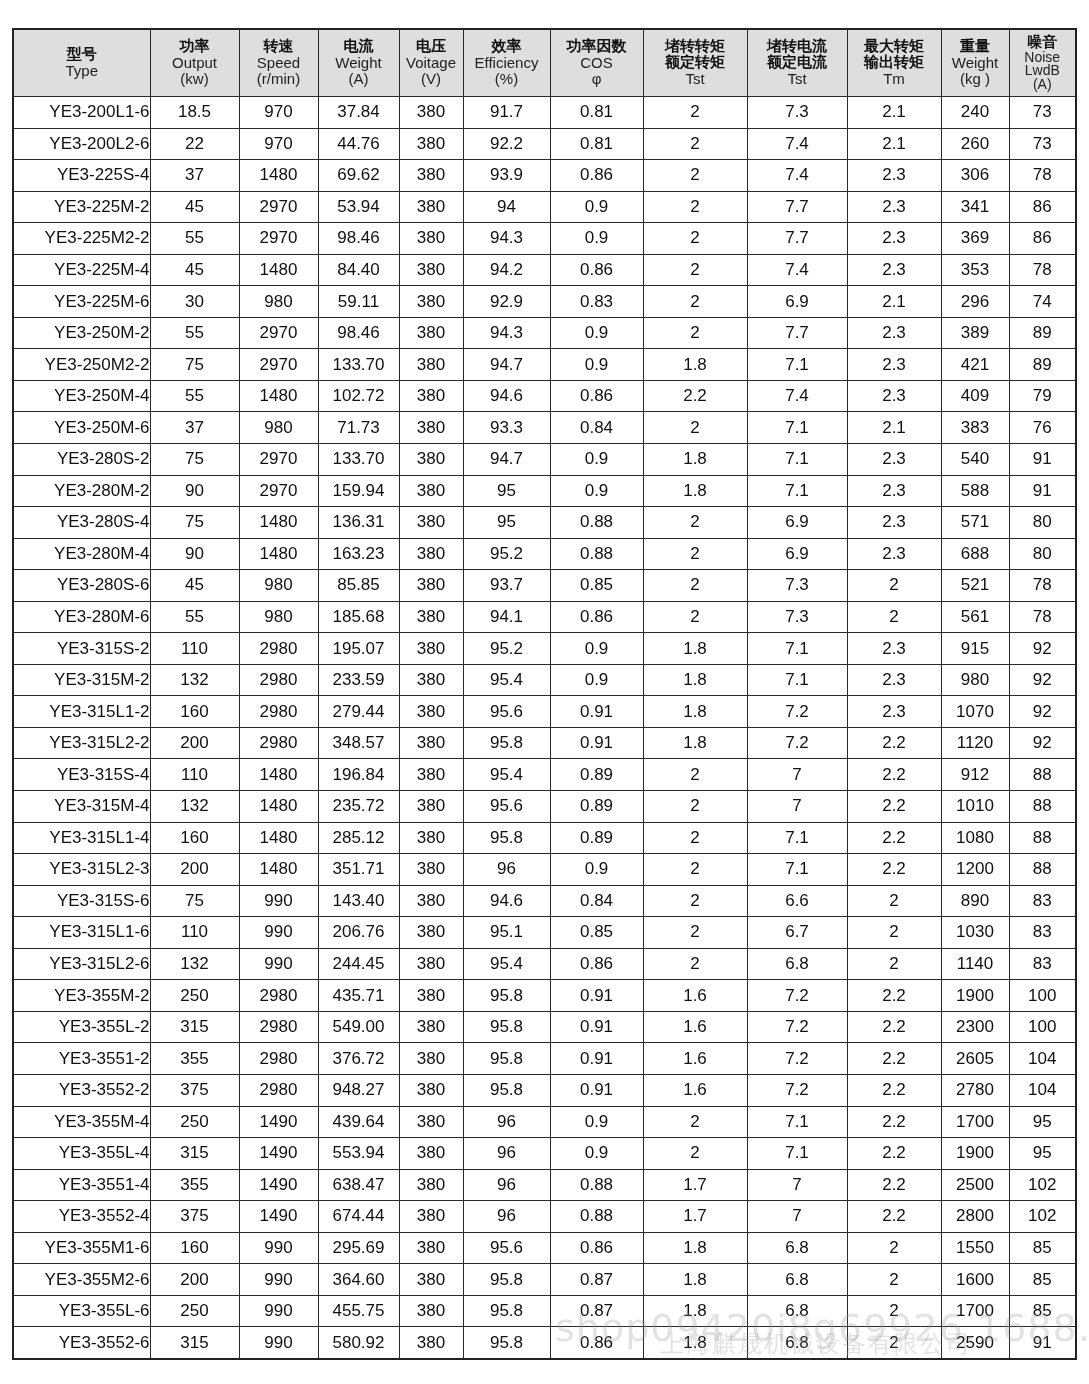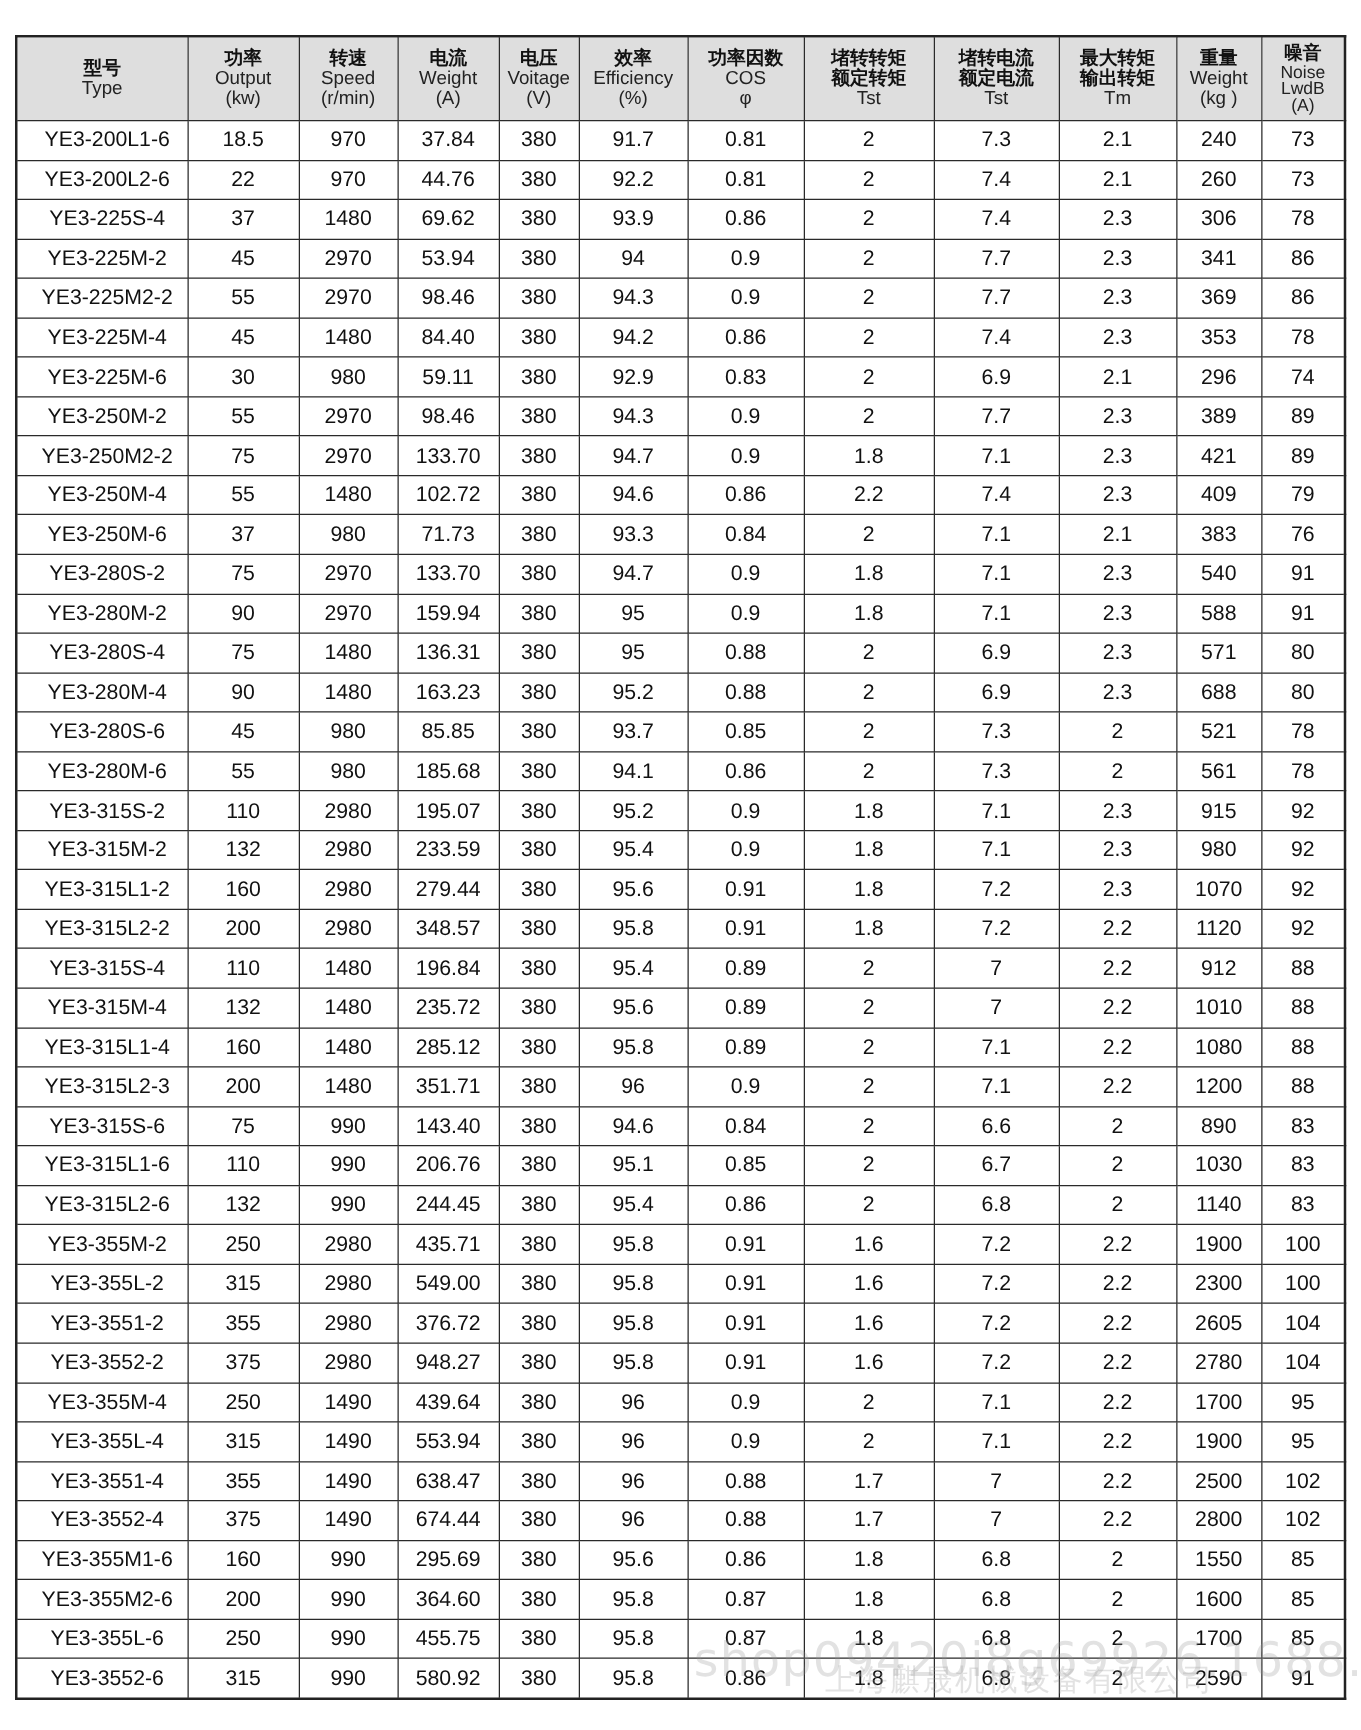--- a/index.html
+++ b/index.html
@@ -14,21 +14,21 @@
     border: 1px solid #2a2a2a; text-align: center; padding: 0; overflow: hidden; white-space: nowrap;
   }
   table.spec thead th {
     background: #dedede; height: 66px; font-weight: normal; line-height: 1.05;
     vertical-align: middle;
   }
   th .zh { display: block; font-family: "DejaVu Sans", sans-serif; font-weight: bold; font-size: 15px; color: #111; }
   th .en { display: block; font-size: 15px; color: #222; }
   th.noise .en { font-size: 14px; line-height: 0.95; }
   table.spec tbody td { height: 30.56px; font-size: 17px; }
-  table.spec tbody td.type { text-align: center; padding-left: 8px; margin-top: 41px; }
+  table.spec tbody td.type { text-align: right; padding-left: 8px; margin-top: 41px; }
   .watermark {
     position: absolute; pointer-events: none; color: rgba(150,150,150,0.28);
     font-family: "DejaVu Sans", sans-serif; white-space: nowrap;
   }
   .wm1 { left: 660px; top: 1328px; font-size: 24px; letter-spacing: 2px; }
   .wm2 { left: 555px; top: 1306px; font-size: 38px; letter-spacing: 1px; }
 </style>
 </head>
 <body>
 

